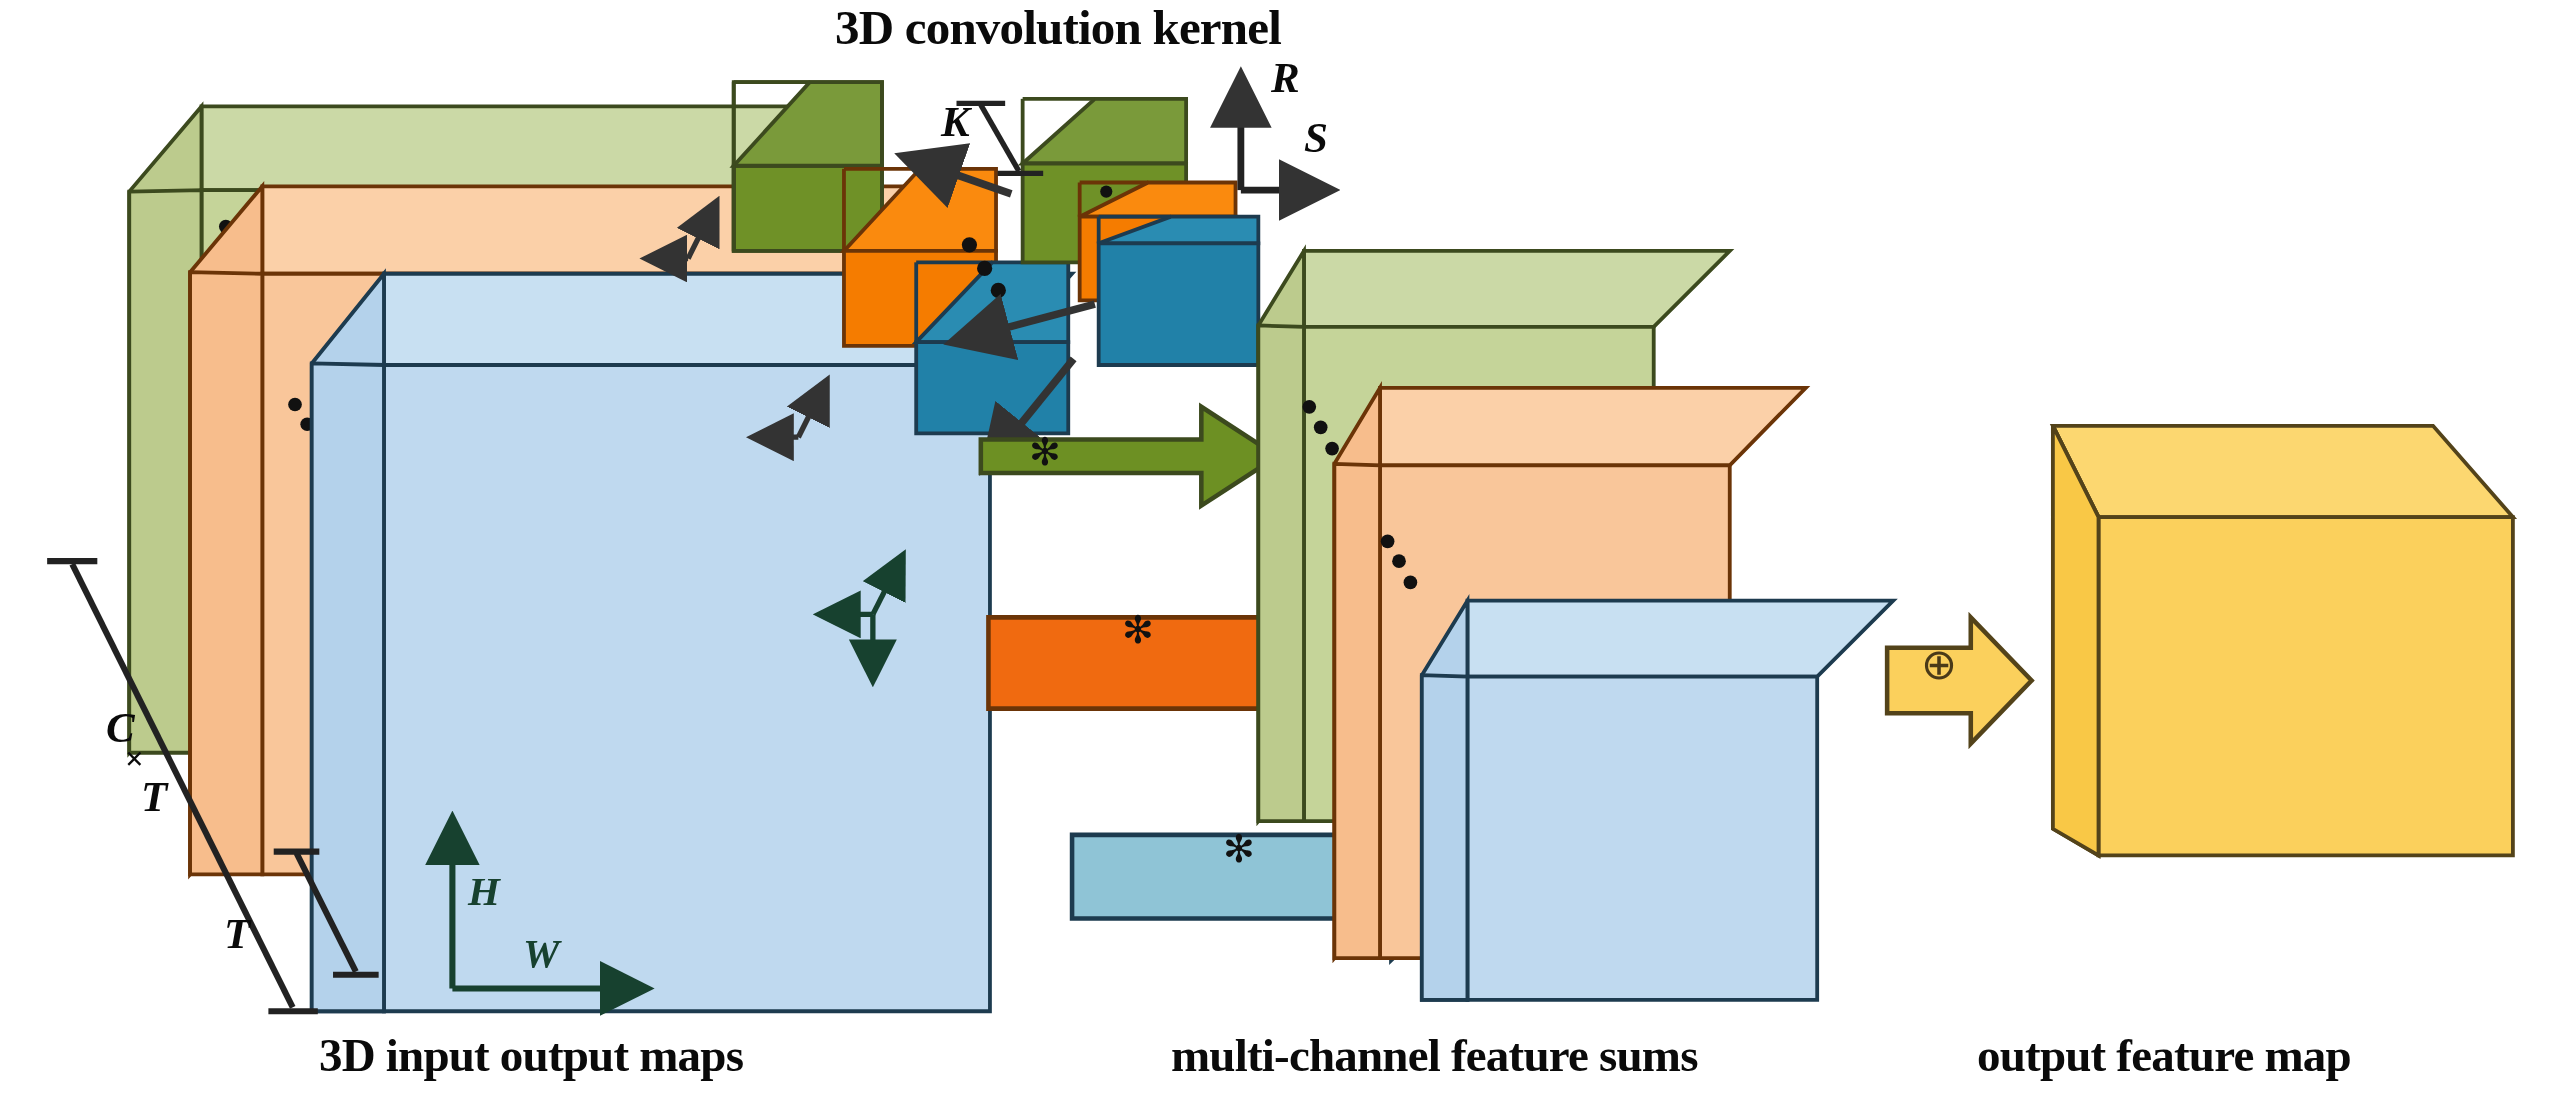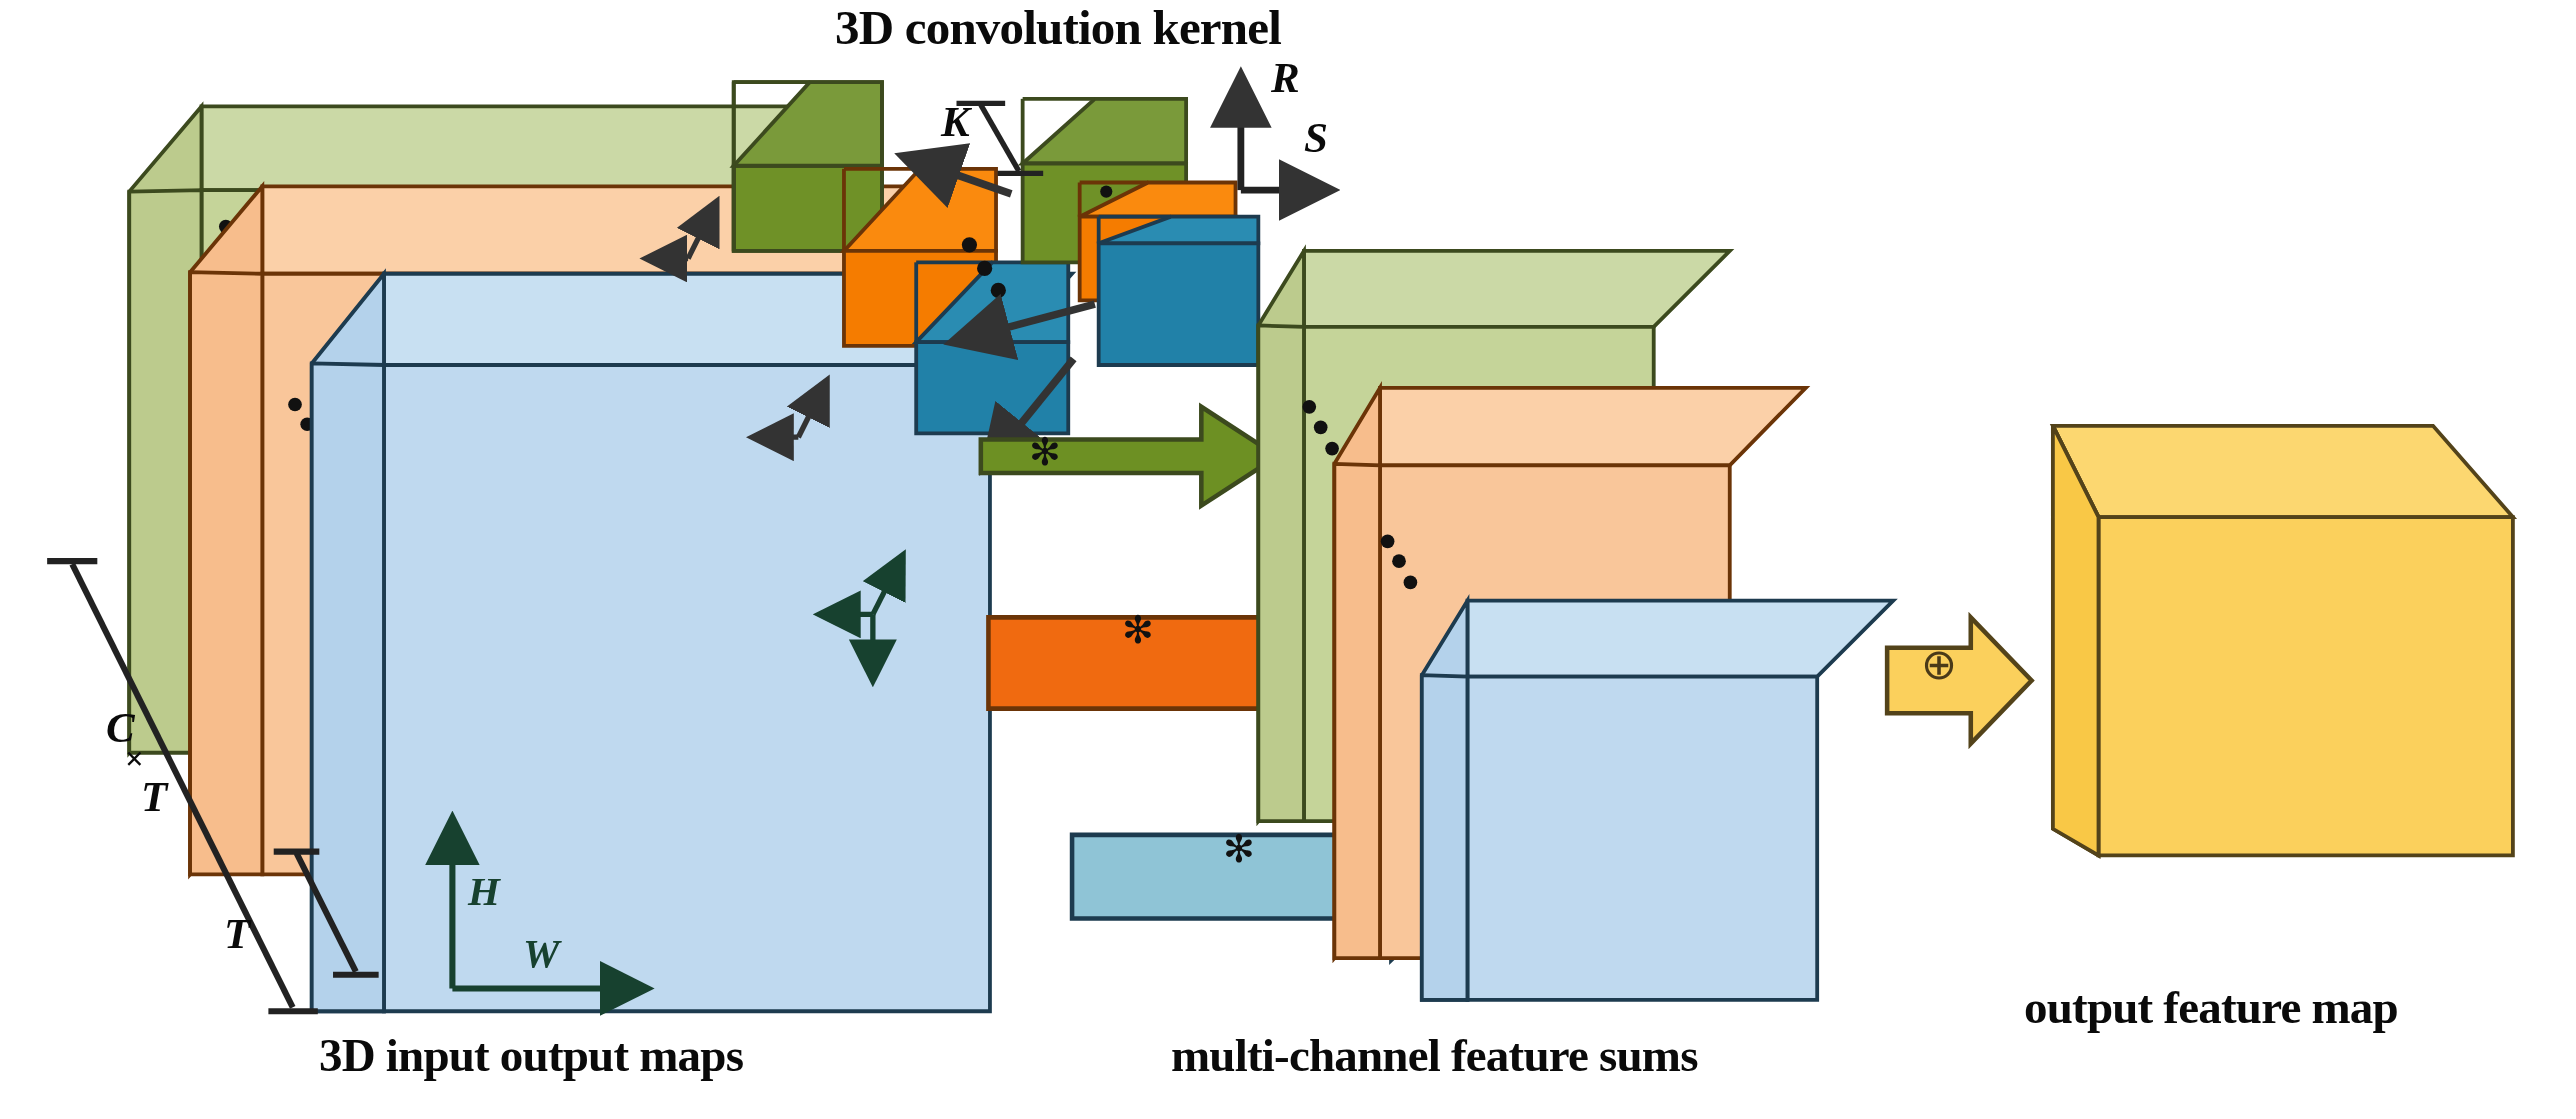--- a/index.html
+++ b/index.html
@@ -221,21 +221,21 @@
     <polygon points="2700,560 2700,1090 2760,1125 2760,680" fill="#f9c846" stroke="#53431a" stroke-width="5"></polygon>
     <polygon points="2760,680 3305,680 3305,1125 2760,1125" fill="#fbd05c" stroke="#53431a" stroke-width="5"></polygon>
     <polygon points="2700,560 2760,680 2760,1125 2700,1090" fill="#f9c846" stroke="#53431a" stroke-width="5"></polygon>
   </g>
 </svg>
 
 <div class="lbl title" style="left:835px;top:-1.5px;">3D convolution kernel</div>
 
 <div class="lbl caption" style="left:319px;top:1028px;">3D input output maps</div>
 <div class="lbl caption" style="left:1171px;top:1028px;">multi-channel feature sums</div>
-<div class="lbl caption" style="left:1977px;top:980px;margin-left:47px;">output feature map</div>
+<div class="lbl caption" style="left:1977px;top:1028px;">output feature map</div>
 
 <div class="lbl dimlabel" style="left:941px;top:97px;">K</div>
 <div class="lbl dimlabel" style="left:1271px;top:53px;">R</div>
 <div class="lbl dimlabel" style="left:1304px;top:113px;">S</div>
 
 <div class="lbl dimlabel" style="left:106px;top:703px;">C</div>
 <div class="lbl" style="left:125px;top:741px;font-size:33px;font-weight:bold;">×</div>
 <div class="lbl dimlabel" style="left:141px;top:772px;">T</div>
 <div class="lbl dimlabel" style="left:224px;top:909px;">T</div>
 

